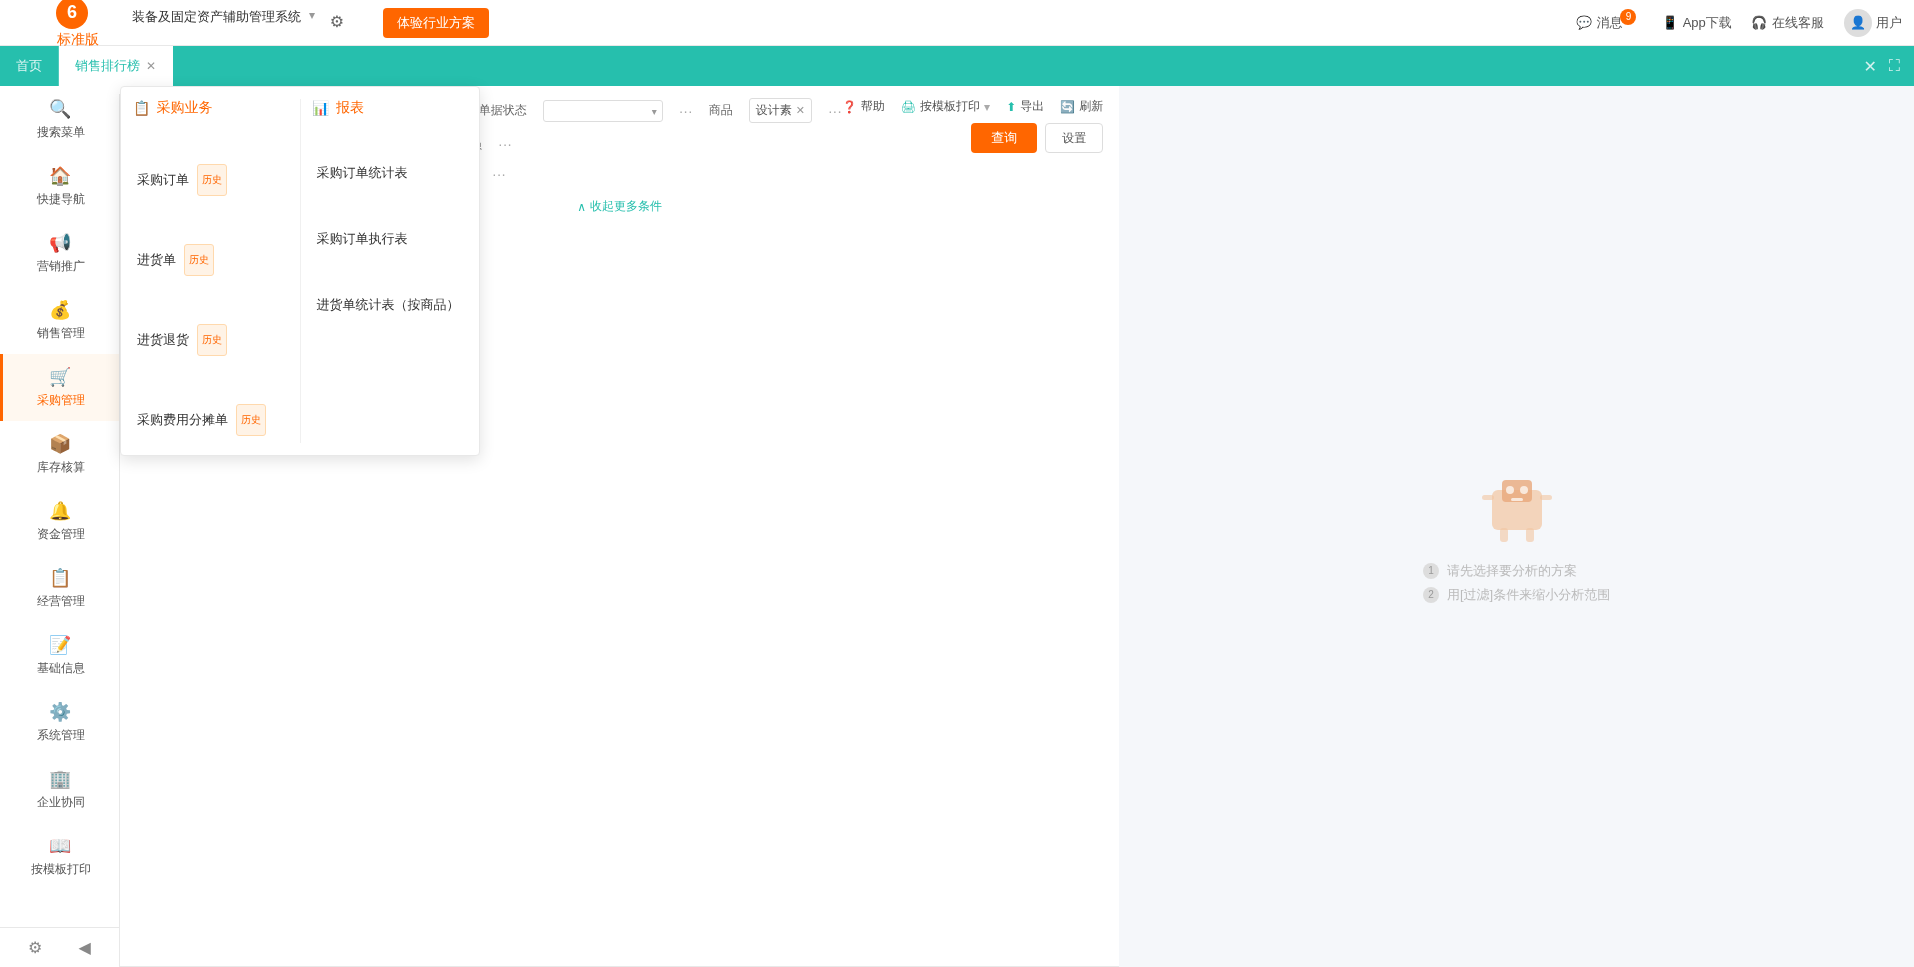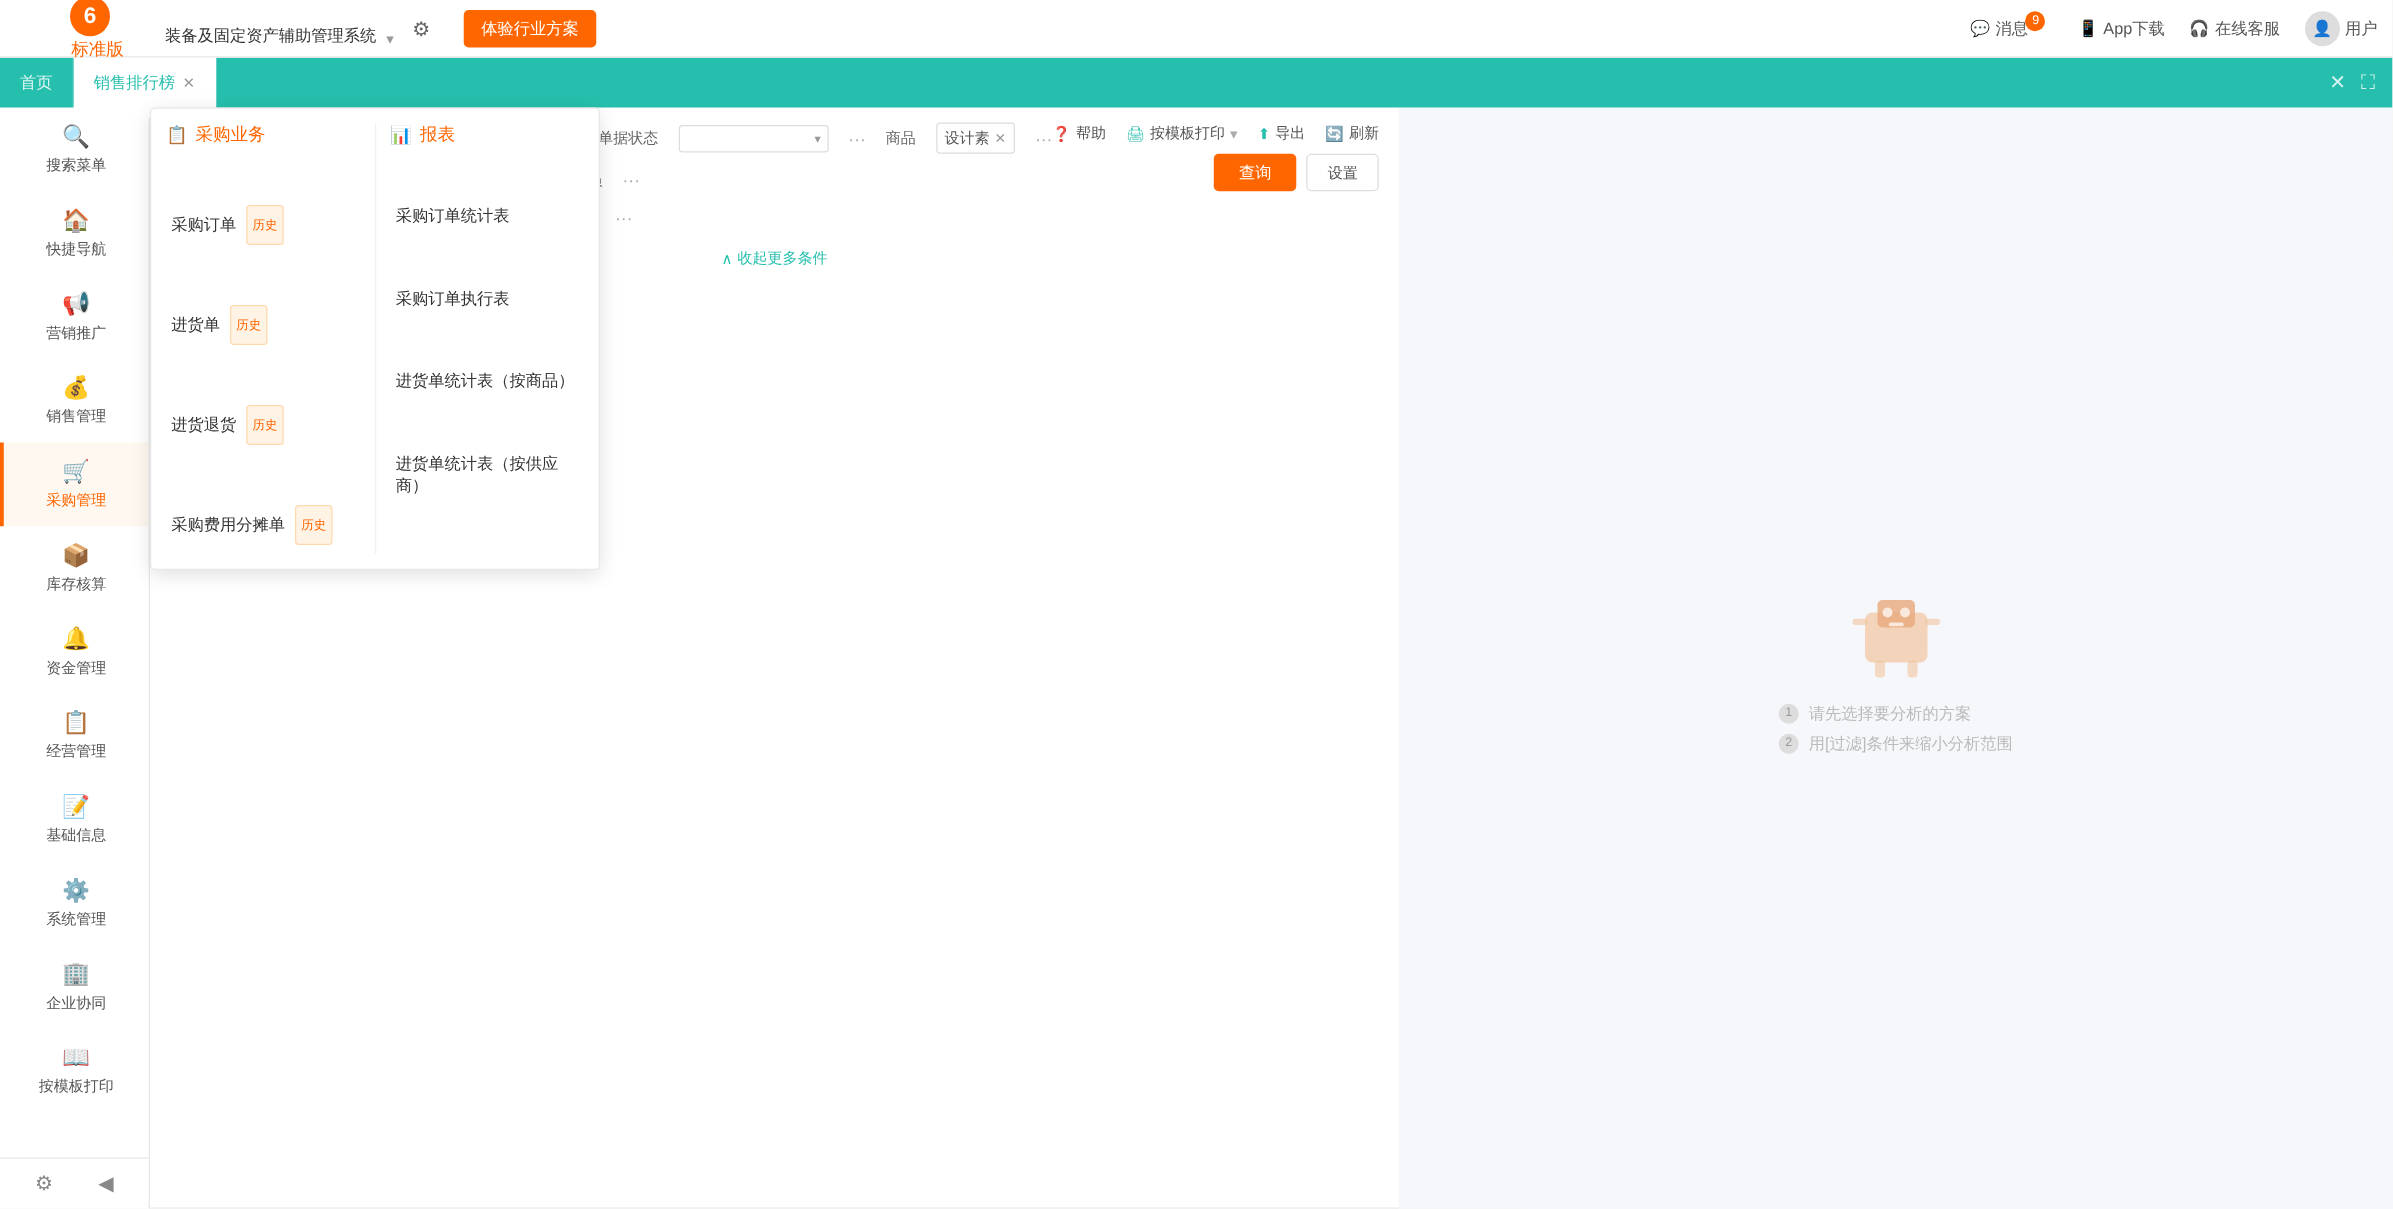--- a/index.html
+++ b/index.html
@@ -32,39 +32,39 @@
       align-items: center;
       justify-content: center;
       color: #fff;
       font-size: 18px;
       font-weight: bold;
     }
     .logo-label { font-size: 14px; color: #f60; margin-top: 2px; margin-left: 12px; }
     .system-title {
       flex: 1;
       display: flex;
-      align-items: flex-end;
+      align-items: flex-start;
       gap: 8px;
     }
     .system-title-text { font-size: 13px; color: #333; }
     .system-title-arrow { color: #999; font-size: 12px; cursor: pointer; }
     .gear-btn {
       width: 28px; height: 28px;
       display: flex; align-items: center; justify-content: center;
       color: #666; cursor: pointer; font-size: 16px;
     }
     .industry-btn {
       background: #f60;
       color: #fff;
       border: none;
       border-radius: 4px;
       padding: 6px 14px;
       font-size: 13px;
       cursor: pointer;
-      margin-left: 12px;
+      margin-left: 24px;
     }
     .top-right {
       display: flex;
       align-items: center;
       gap: 20px;
       margin-left: auto;
     }
     .top-right-item {
       display: flex;
       align-items: center;
@@ -648,17 +648,14 @@
     </div>
     <div class="dropdown-item">
       <span>采购订单统计表</span>
     </div>
     <div class="dropdown-item">
       <span>采购订单执行表</span>
     </div>
     <div class="dropdown-item">
       <span>进货单统计表（按商品）</span>
     </div>
-    <div class="dropdown-item">
-      <span>进货单统计表（按供应商）</span>
-    </div>
   </div>
 </div>
 
 </body></html>

